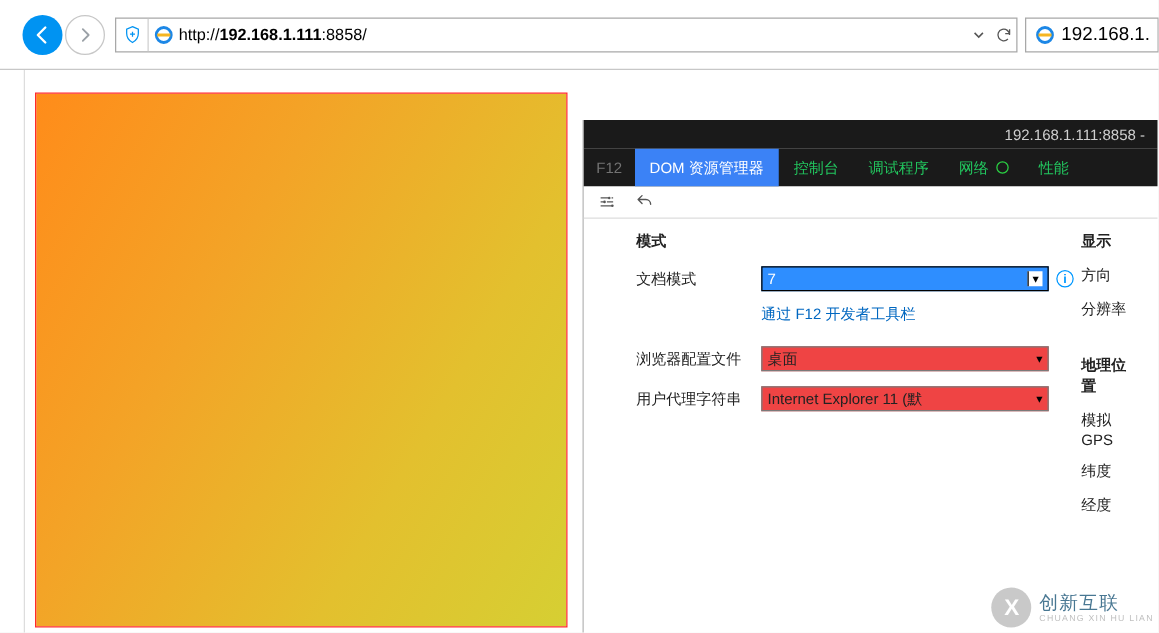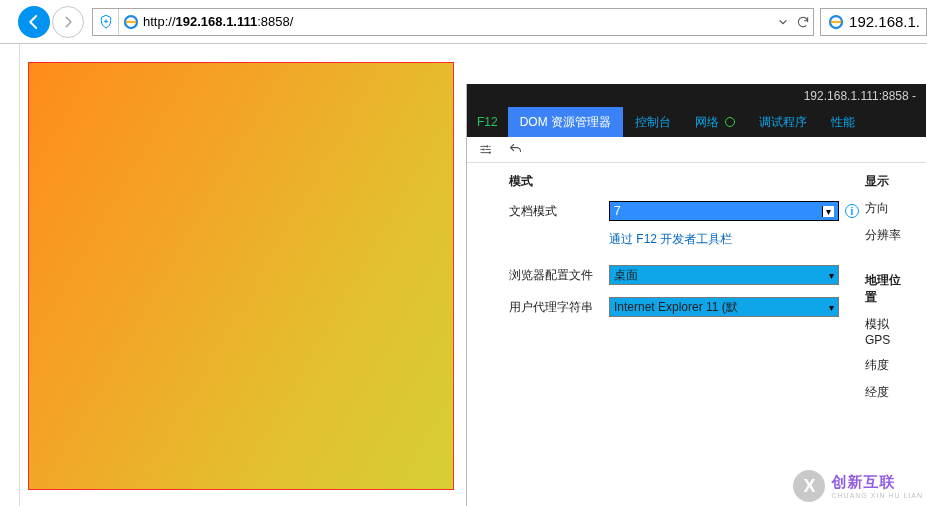--- a/index.html
+++ b/index.html
@@ -1,19 +1,19 @@
 <!DOCTYPE html>
 <html><head>
   <meta charset="utf-8">
   <style>
     * { margin:0; padding:0; box-sizing:border-box; font-family:"Segoe UI","Microsoft YaHei",Arial,sans-serif; }
     body { width:927px; height:506px; overflow:hidden; background:#e8e8e8; position:relative; }
 
     
-    .navbar { height:44px; background:#fff; display:flex; align-items:center; border-bottom:1px solid #c7c7c7; }
+    .navbar { height:56px; background:#fff; display:flex; align-items:center; border-bottom:1px solid #c7c7c7; }
     .edge-text { width:18px; font-size:10px; color:#666; line-height:10px; padding-left:2px; }
     .back-btn { width:32px; height:32px; border-radius:50%; background:#0093f2; display:flex; align-items:center; justify-content:center; margin:0 2px 0 0; }
     .fwd-btn  { width:32px; height:32px; border-radius:50%; border:1.5px solid #c7c7c7; display:flex; align-items:center; justify-content:center; background:#fff; }
     .ie-icon  { width:18px; height:18px; }
     .addr-wrap { flex:1; height:28px; margin-left:8px; border:1px solid #a8a8a8; background:#fff; display:flex; align-items:center; font-size:13px; }
     .addr-icon { width:26px; display:flex; align-items:center; justify-content:center; border-right:1px solid #d0d0d0; height:100%; }
     .addr-fav  { width:24px; display:flex; align-items:center; justify-content:center; height:100%; }
     .addr-text { flex:1; overflow:hidden; white-space:nowrap; }
     .addr-host { font-weight:700; }
     .addr-drop { width:20px; display:flex; align-items:center; justify-content:center; }
@@ -30,49 +30,49 @@
     .page   { flex:1; background:#fff; display:flex; }
 
     .color-pane { margin:18px 0 0 8px; width:426px; height:428px; border:1px solid #ff2a2a; background:linear-gradient(120deg,#ff8c1a 0%,#f3a427 35%,#e3c02e 70%,#d6cf33 100%); }
 
     .spacer { width:12px; }
 
     
     .devtools { width:460px; border-left:1px solid #b8b8b8; background:#fff; display:flex; flex-direction:column; margin-top:40px; }
     .dt-titlebar { height:23px; background:#1a1a1a; color:#cfcfcf; font-size:12px; display:flex; align-items:center; justify-content:flex-end; padding:0 10px; }
     .dt-tabs { height:30px; background:#1a1a1a; display:flex; align-items:center; gap:0; font-size:12px; }
-    .dt-tab  { color:#0ea5e9; padding:0 12px; height:30px; display:flex; align-items:center; gap:6px; white-space:nowrap; }
-    .dt-tab.f12 { color:#22c55e; padding:0 10px; }
+    .dt-tab  { color:#22c55e; padding:0 12px; height:30px; display:flex; align-items:center; gap:6px; white-space:nowrap; }
+    .dt-tab.f12 { color:#737373; padding:0 10px; }
     .dt-tab.active { background:#3b82f6; color:#fff; }
     .dt-tab.net { gap:6px; }
     .play-dot { width:10px; height:10px; border-radius:50%; border:1px solid #2bd244; display:inline-block; }
 
     .dt-toolbar { height:26px; border-bottom:1px solid #ddd; display:flex; align-items:center; gap:14px; padding:0 10px; }
     .tool-icon { width:16px; height:16px; color:#555; display:flex; align-items:center; justify-content:center; }
 
     .dt-body { flex:1; display:flex; padding:10px 14px 0 14px; font-size:12px; color:#222; }
     .col { display:flex; flex-direction:column; }
     .col.a { width:350px;margin-left:28px; }
     .col.b { flex:1; padding-left:6px; }
 
     .sec-title { font-weight:700; margin:0 0 10px 0; font-size:12px; }
     .row { display:flex; align-items:center; margin-bottom:10px; min-height:22px; }
     .row .lbl { width:100px; }
-    .fake-select { flex:1; height:20px; border:1px solid #7a7a7a; display:flex; align-items:center; padding:0 4px; font-size:12px; justify-content:space-between; background:#0ea5e9; }
+    .fake-select { flex:1; height:20px; border:1px solid #7a7a7a; display:flex; align-items:center; padding:0 4px; font-size:12px; justify-content:space-between; background:#ef4444; }
     .fake-select.sel { background:#2e8eff; color:#fff; border-color:#000; }
     .chev { font-size:10px; color:#000; }
     .info-icon { width:14px;height:14px;border-radius:50%;border:1.5px solid #0098ff;color:#0098ff;display:flex;align-items:center;justify-content:center;font-size:10px;margin-left:6px;font-weight:700; }
     .link { color:#0067c0; }
 
     .list-plain > div { margin-bottom:10px; }
 
     
     .watermark { position:absolute; right:4px; bottom:4px; opacity:.75; display:flex; align-items:center; gap:6px; font-family:"Microsoft YaHei"; }
     .wm-circle { width:32px;height:32px;border-radius:50%;background:#b8b8b8;display:flex;align-items:center;justify-content:center;color:#fff;font-weight:700;font-size:18px; }
-    .wm-text { font-size:15px;color:#6d28d9;font-weight:700; letter-spacing:1px; }
+    .wm-text { font-size:15px;color:#0c4a6e;font-weight:400; letter-spacing:1px; }
     .wm-sub  { font-size:7px;color:#aaa;letter-spacing:1px; }
   </style>
 </head>
 <body>
 
 <div class="navbar">
   <div class="edge-text"></div>
   <div class="back-btn">
     <svg viewBox="0 0 24 24" width="18" height="18">
         <path d="M15 4l-8 8 8 8" stroke="#fff" stroke-width="2.5" fill="none" stroke-linecap="round" stroke-linejoin="round"></path>
@@ -135,27 +135,27 @@
     <div class="spacer"></div>
 
     <div class="devtools">
       <div class="dt-titlebar">
         <span>192.168.1.111:8858 -</span>
       </div>
       <div class="dt-tabs">
         <div class="dt-tab f12">F12</div>
         <div class="dt-tab active">DOM 资源管理器</div>
         <div class="dt-tab">控制台</div>
+        <div class="dt-tab">调试程序</div>
         <div class="dt-tab net">
           <span>网络</span>
           <span style="display:inline-flex;align-items:center">
               <span class="play-dot"></span>
             </span>
         </div>
-        <div class="dt-tab">调试程序</div>
         <div class="dt-tab">性能</div>
       </div>
 
       <div class="dt-toolbar">
         <div class="tool-icon">
           <svg viewBox="0 0 24 24" width="15" height="15">
               <path d="M4 7h10M18 7h2M4 12h4M12 12h8M4 17h14M20 17h0" stroke="#555" stroke-width="1.6"></path>
               <circle cx="15" cy="7" r="1.7" fill="#555"></circle>
               <circle cx="9" cy="12" r="1.7" fill="#555"></circle>
               <circle cx="19" cy="17" r="1.7" fill="#555"></circle>

